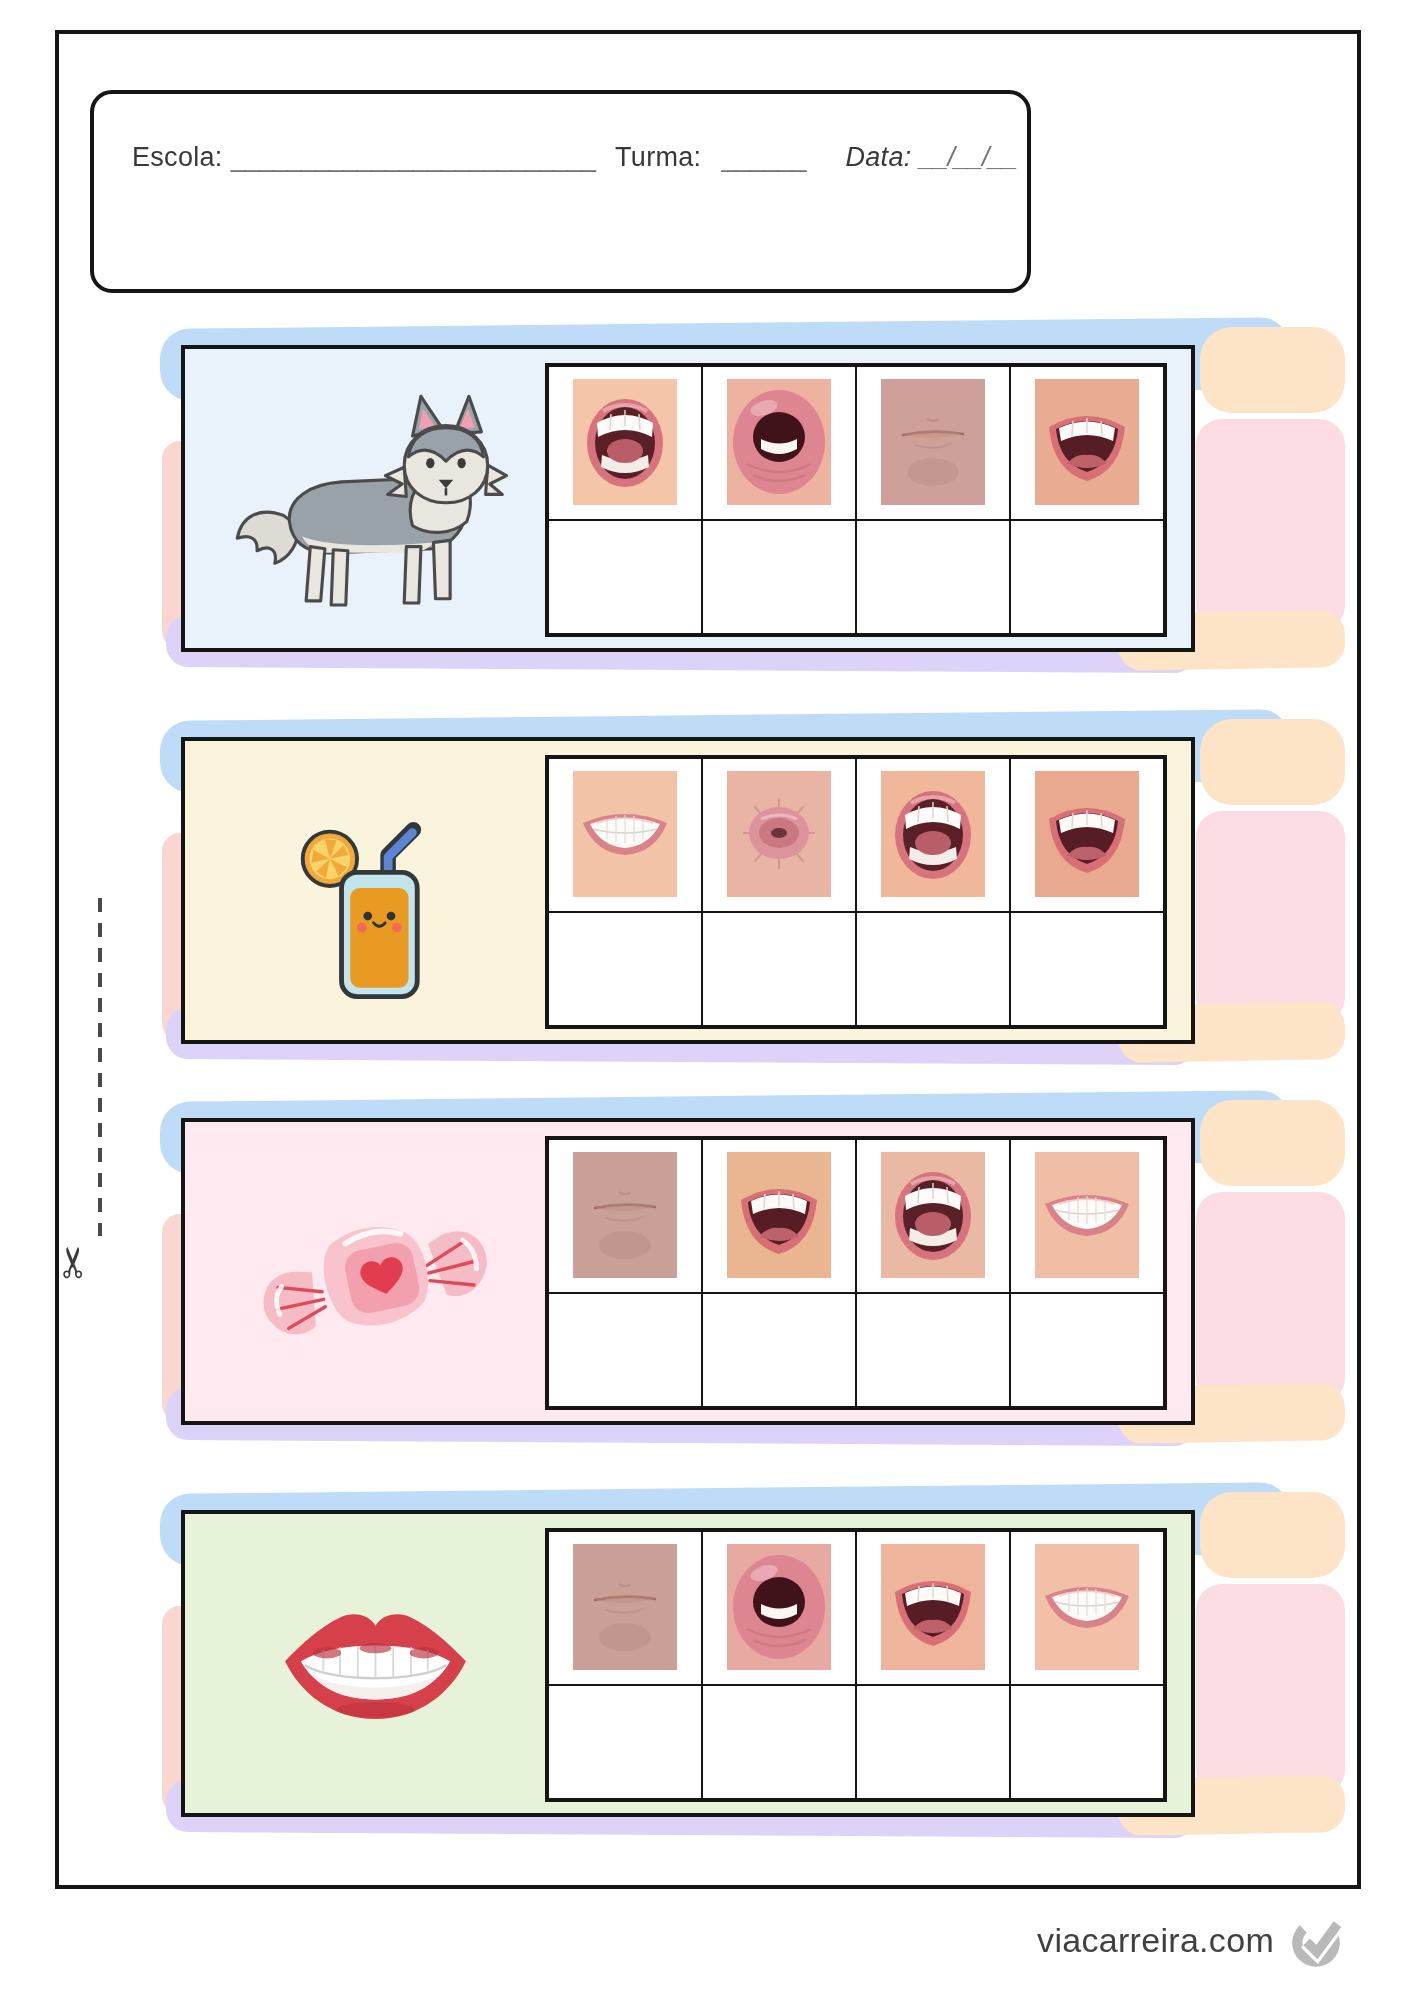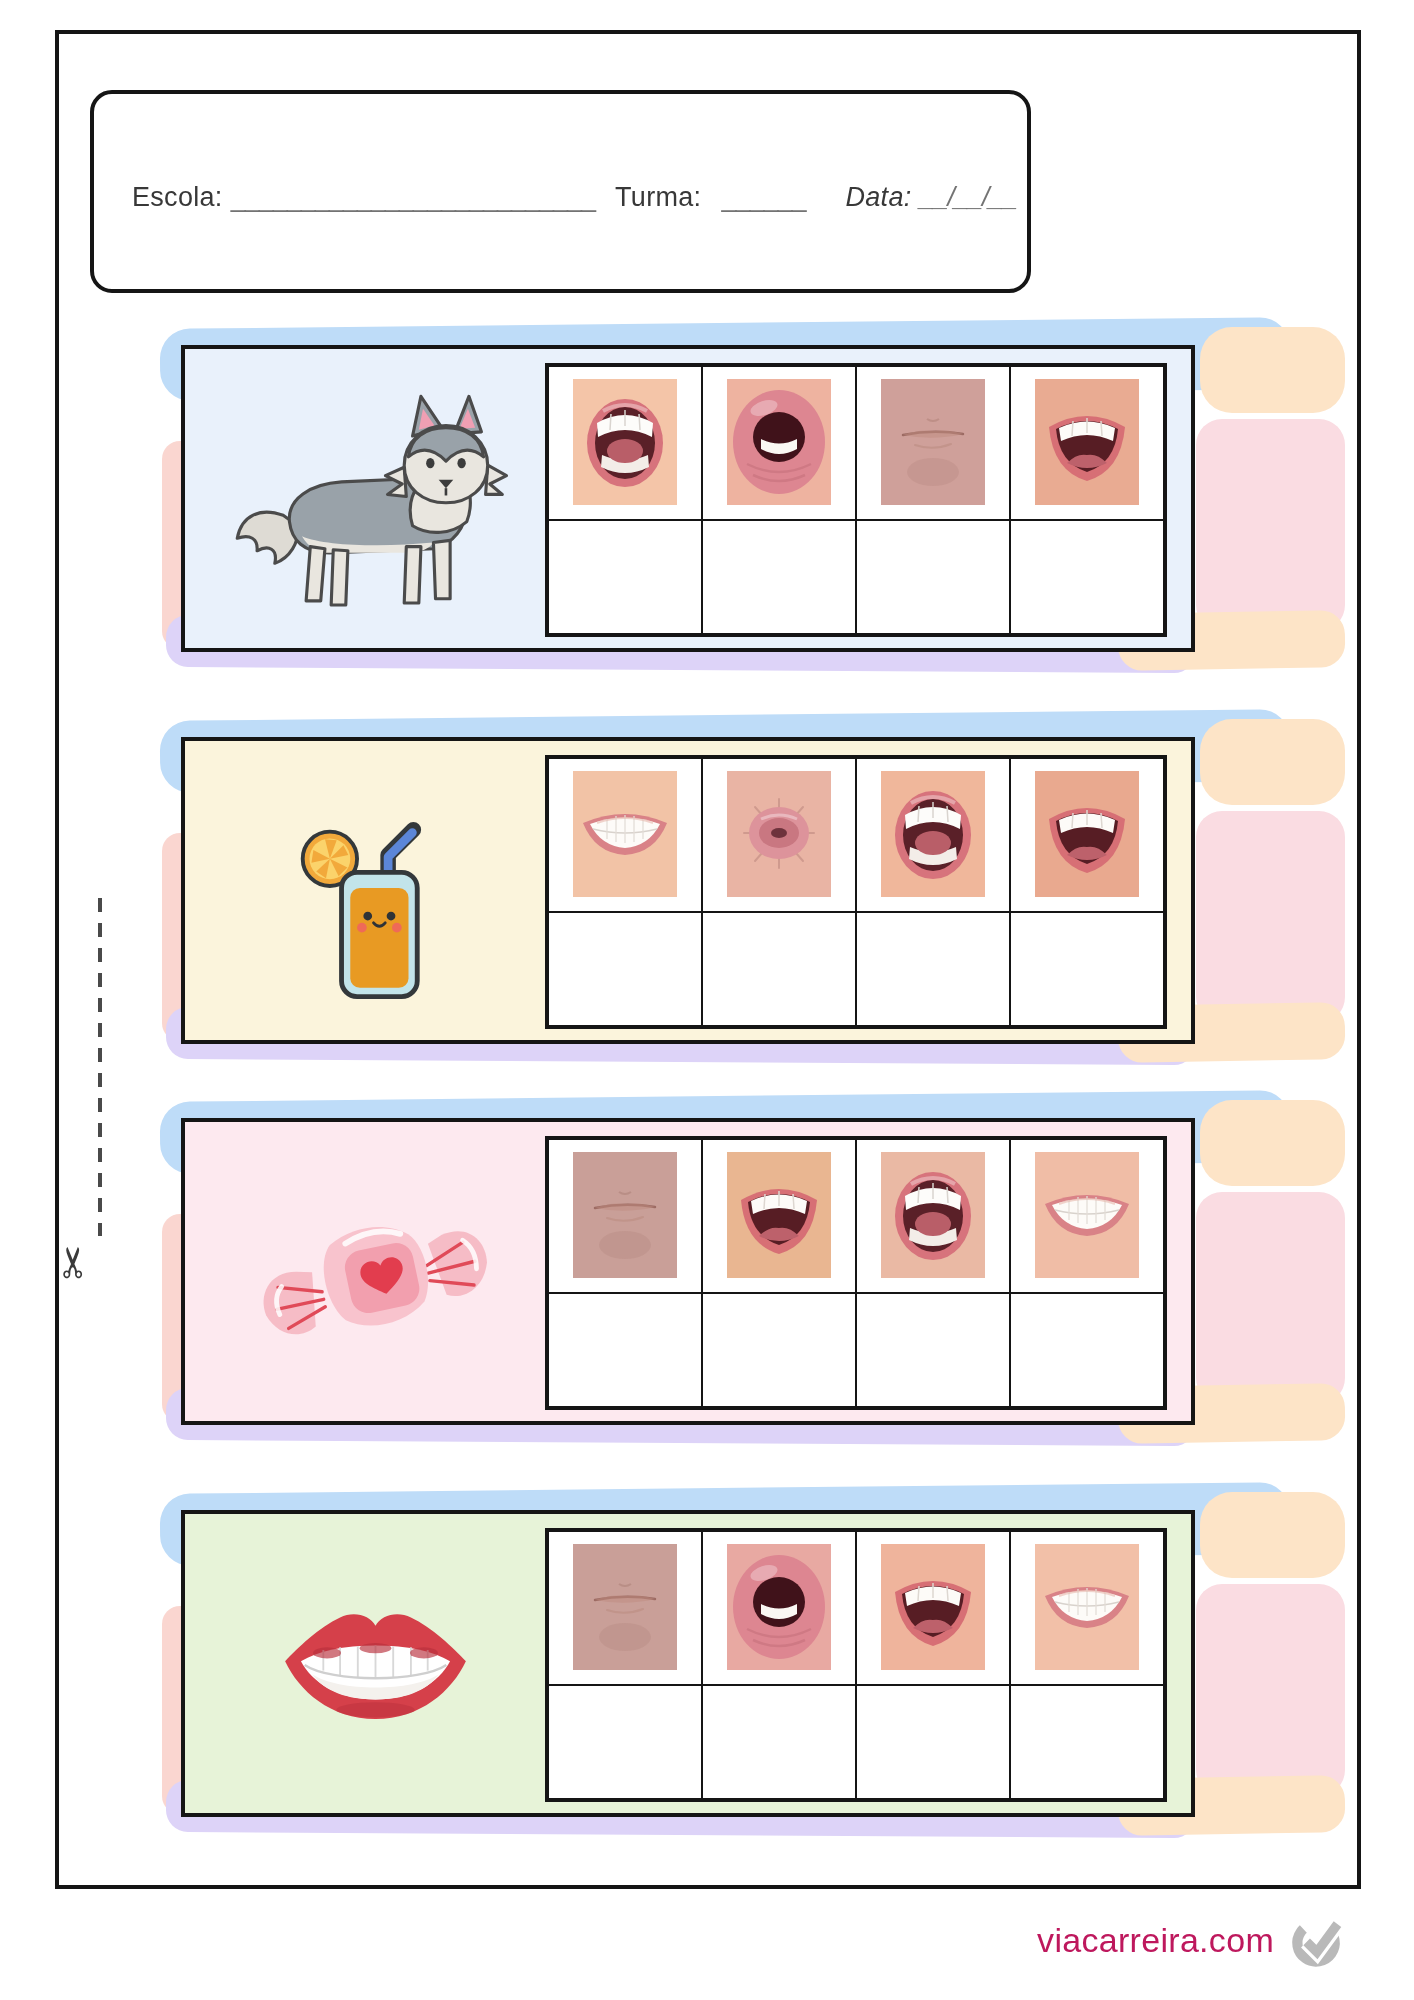--- a/index.html
+++ b/index.html
@@ -7,21 +7,21 @@
        font-family:"Liberation Sans", sans-serif;overflow:hidden;}
   .page-frame{position:absolute;left:55px;top:30px;width:1298px;height:1851px;
        border:4px solid var(--border,#151515);background:transparent;}
   
   .header-box{position:absolute;left:90px;top:90px;width:933px;height:195px;
        border:4px solid var(--border,#151515);border-radius:22px;background:#fff;z-index:3;}
   .form-row{position:absolute;left:38px;right:24px;display:flex;align-items:baseline;
        font-size:27px;color:#383838;letter-spacing:.3px;white-space:nowrap;}
   .form-row .lbl{margin-right:8px;}
   .form-row .blank{color:#737373;letter-spacing:-1px;}
-  .row1{top:48px;margin-top:40px;}
+  .row1{top:48px;}
   .row2{top:132px;}
   .fld{display:inline-flex;align-items:baseline;}
   .fld.turma{margin-left:20px;gap:12px;}
   .fld.data{margin-left:40px;font-style:italic;}
   .fld.prof{margin-left:66px;}
   
   .dash-line{position:absolute;left:98px;top:898px;width:3.5px;height:338px;
        background:repeating-linear-gradient(#4a4a4a 0 14px, transparent 14px 25px);}
   .scissors{position:absolute;left:56px;top:1238px;font-size:42px;color:#3a3a3a;
        display:inline-block;transform:rotate(-90deg);}
@@ -50,21 +50,21 @@
        border:3px solid var(--border,#151515);background:#fff;}
   .grid-row{display:flex;}
   .cell{flex:1;border:1.5px solid var(--border,#151515);background:#fff;}
   .photo-row .cell{height:154px;display:flex;align-items:flex-start;justify-content:center;
        padding-top:12px;box-sizing:border-box;}
   .answer-row .cell{height:112px;}
   .photo{width:104px;height:126px;overflow:hidden;}
   .photo svg{display:block;}
   
   .footer{position:absolute;top:1912px;right:70px;display:flex;align-items:center;gap:14px;}
-  .footer .site{font-size:34px;color:#be185d;letter-spacing:.3px;}
+  .footer .site{font-size:34px;color:#404040;letter-spacing:.3px;}
 </style>
 </head>
 <body>
 
 <div class="sheet">
 
   <div class="page-frame"></div>
 
   <div class="header-box">
     <div class="form-row row1">

